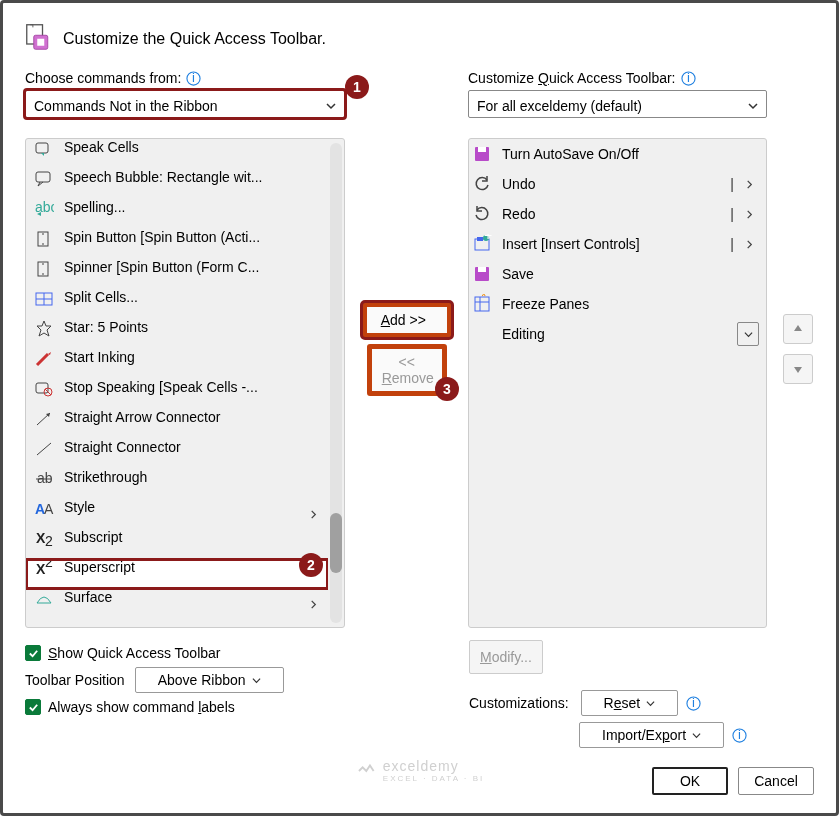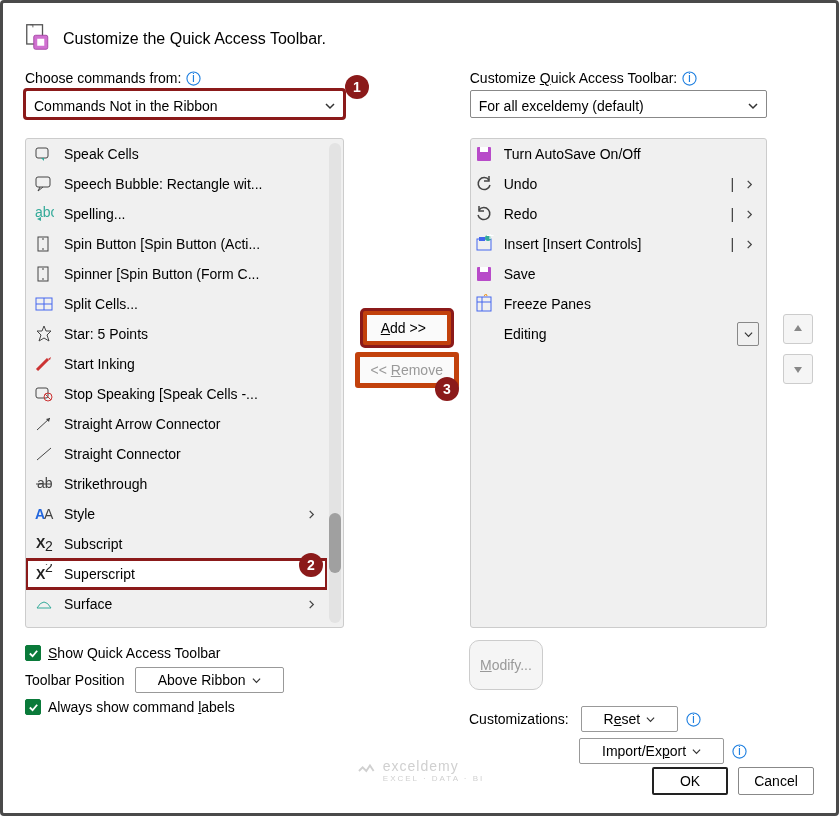--- a/index.html
+++ b/index.html
@@ -15,21 +15,21 @@
 .col-arrows { width: 34px; display: flex; flex-direction: column; justify-content: center; gap: 10px; align-items: center; }
 .label-row { display: flex; align-items: center; gap: 5px; margin-bottom: 4px; }
 .info-icon { width: 15px; height: 15px; display: inline-flex; align-items: center; justify-content: center; }
 .info-icon svg { width: 15px; height: 15px; }
 .select { position: relative; height: 28px; border: 1px solid #888; border-radius: 2px; padding: 3px 8px; display: flex; align-items: flex-end; justify-content: space-between; background: #fff; cursor: pointer; }
 .select-hl { outline: 3px solid #8b1a1a; outline-offset: -1px; }
 .chevron svg { width: 10px; height: 10px; }
 .listbox { margin-top: 20px; height: 490px; background: #f0f0f0; border: 1px solid #ccc; border-radius: 3px; overflow: hidden; position: relative; }
 .listbox-right { background: #f0f0f0; }
 .list-inner { position: absolute; left: 0; right: 16px; top: 0; bottom: 0; overflow: hidden; }
-.list-item { display: flex; align-items: center; gap: 10px; height: 30px; padding: 0 8px; cursor: pointer; position: relative; }
+.list-item { display: flex; gap: 10px; height: 30px; padding: 0 8px; cursor: pointer; position: relative; }
 .list-item .item-icon { width: 20px; height: 20px; display: flex; align-items: center; justify-content: center; flex-shrink: 0; }
 .list-item .item-label { white-space: nowrap; overflow: hidden; text-overflow: ellipsis; flex: 1; }
 .list-item .sub-chevron { width: 14px; display: flex; align-items: center; justify-content: center; }
 .list-item.selected { background: #fff; outline: 3px solid #8b1a1a; outline-offset: -2px; }
 .scrollbar { position: absolute; right: 2px; top: 4px; bottom: 4px; width: 12px; background: #e3e3e3; border-radius: 6px; }
 .scrollbar-thumb { position: absolute; left: 0; right: 0; height: 60px; background: #a0a0a0; border-radius: 6px; }
 .right-item { display: flex; align-items: center; gap: 10px; height: 30px; padding: 0 3px; position: relative; }
 .right-item .item-icon { width: 20px; height: 20px; display: flex; align-items: center; justify-content: center; flex-shrink: 0; }
 .right-item .sep { width: 6px; text-align: center; color: #333; }
 .right-item .sub-arrow { width: 14px; }
@@ -39,21 +39,21 @@
 .btn-add { outline: 3px solid #8b1a1a; outline-offset: -1px; width: 90px; text-align: left; padding-left: 14px; }
 .arrow-btn { width: 30px; height: 30px; border: 1px solid #ccc; border-radius: 3px; background: #f5f5f5; display: flex; align-items: center; justify-content: center; cursor: pointer; }
 .bottom-area { margin-top: 12px; display: flex; }
 .bottom-left { width: 444px; }
 .bottom-right { flex: 1; }
 .check-row { display: flex; align-items: center; gap: 7px; margin: 5px 0; }
 .checkbox { width: 16px; height: 16px; border: 1px solid #0a7a3a; border-radius: 2px; background: #0a7a3a; display: flex; align-items: center; justify-content: center; }
 .checkbox svg { width: 11px; height: 11px; }
 .pos-row { display: flex; align-items: center; gap: 10px; margin: 6px 0; text-align: right; }
 .small-select { height: 26px; border: 1px solid #999; border-radius: 2px; padding: 2px 22px; display: flex; align-items: center; gap: 6px; background: #fff; cursor: pointer; }
-.modify-btn { color: #999; border: 1px solid #ccc; background: #f5f5f5; padding: 16px 10px; border-radius: 10px; margin-bottom: 10px; display: inline-block; }
+.modify-btn { color: #999; border: 1px solid #ccc; background: #f5f5f5; padding: 8px 10px; border-radius: 2px; margin-bottom: 10px; display: inline-block; }
 .cust-row { display: flex; align-items: center; gap: 8px; margin: 6px 0; }
 .footer-btns { position: absolute; right: 22px; bottom: 18px; display: flex; gap: 10px; }
 .footer-btn { width: 76px; height: 28px; border: 1px solid #888; border-radius: 2px; background: #fff; display: flex; align-items: center; justify-content: center; cursor: pointer; }
 .footer-btn.ok { border: 2px solid #222; }
 .callout { position: absolute; width: 24px; height: 24px; border-radius: 50%; background: #8b1a1a; color: #fff; font-weight: bold; display: flex; align-items: center; justify-content: center; z-index: 10; font-size: 14px; }
 .watermark { position: absolute; bottom: 30px; left: 50%; transform: translateX(-50%); color: #d0d0d0; font-size: 18px; letter-spacing: 1px; display: flex; align-items: center; gap: 6px; z-index: 1; }
 .watermark .wm-sub { font-size: 8px; letter-spacing: 2px; display: block; }
 </style>
 </head>
 <body>
@@ -253,21 +253,21 @@
             </div>
           </div>
         <div class="scrollbar">
           <div class="scrollbar-thumb" style="top:370px;"></div>
         </div>
       </div>
     </div>
 
     <div class="col-mid">
       <button class="btn btn-add"><span style="text-decoration:underline">A</span><span>dd &gt;&gt;</span></button>
-      <button class="btn disabled" style="width:104px;"><span>&lt;&lt; </span><span style="text-decoration:underline">R</span><span>emove</span></button>
+      <button class="btn disabled" style="width:80px;"><span>&lt;&lt; </span><span style="text-decoration:underline">R</span><span>emove</span></button>
     </div>
 
     <div class="col-right">
       <div class="label-row">
         <span>Customize <span style="text-decoration:underline">Q</span>uick Access Toolbar:</span>
         <span class="info-icon">
           <svg viewBox="0 0 16 16">
               <circle cx="8" cy="8" r="7" fill="none" stroke="#2080e0" stroke-width="1.2"></circle>
               <text x="8" y="12" text-anchor="middle" font-size="11" fill="#2080e0">i</text>
             </svg>

